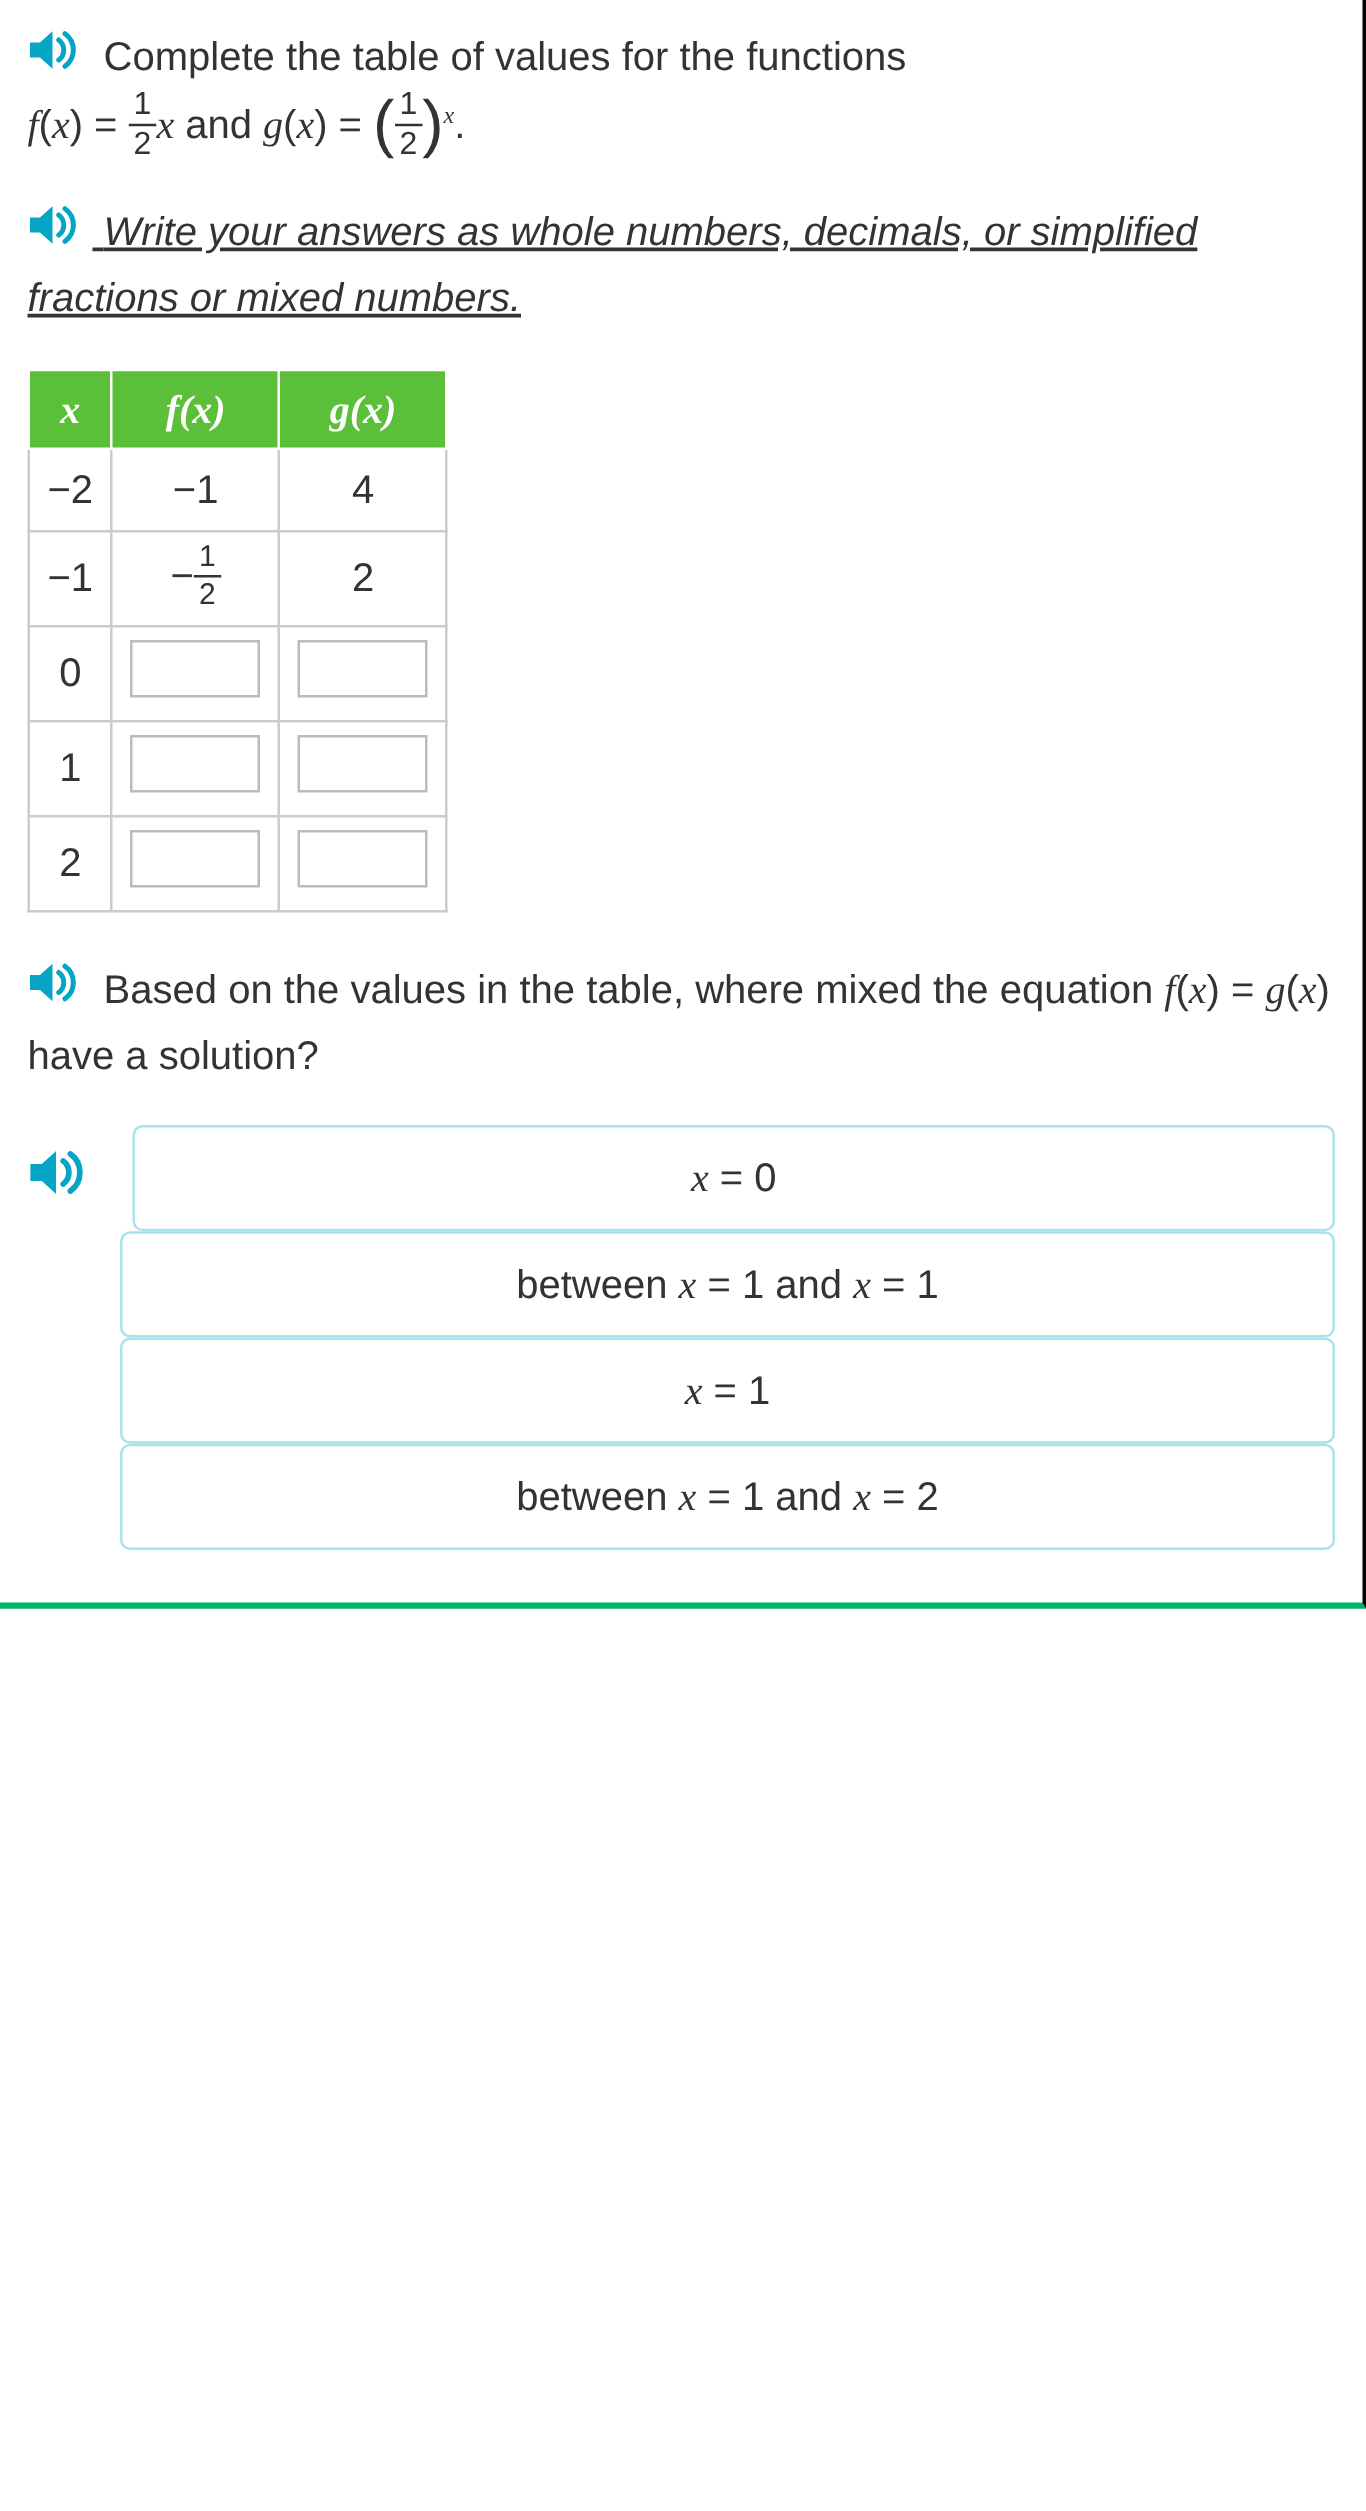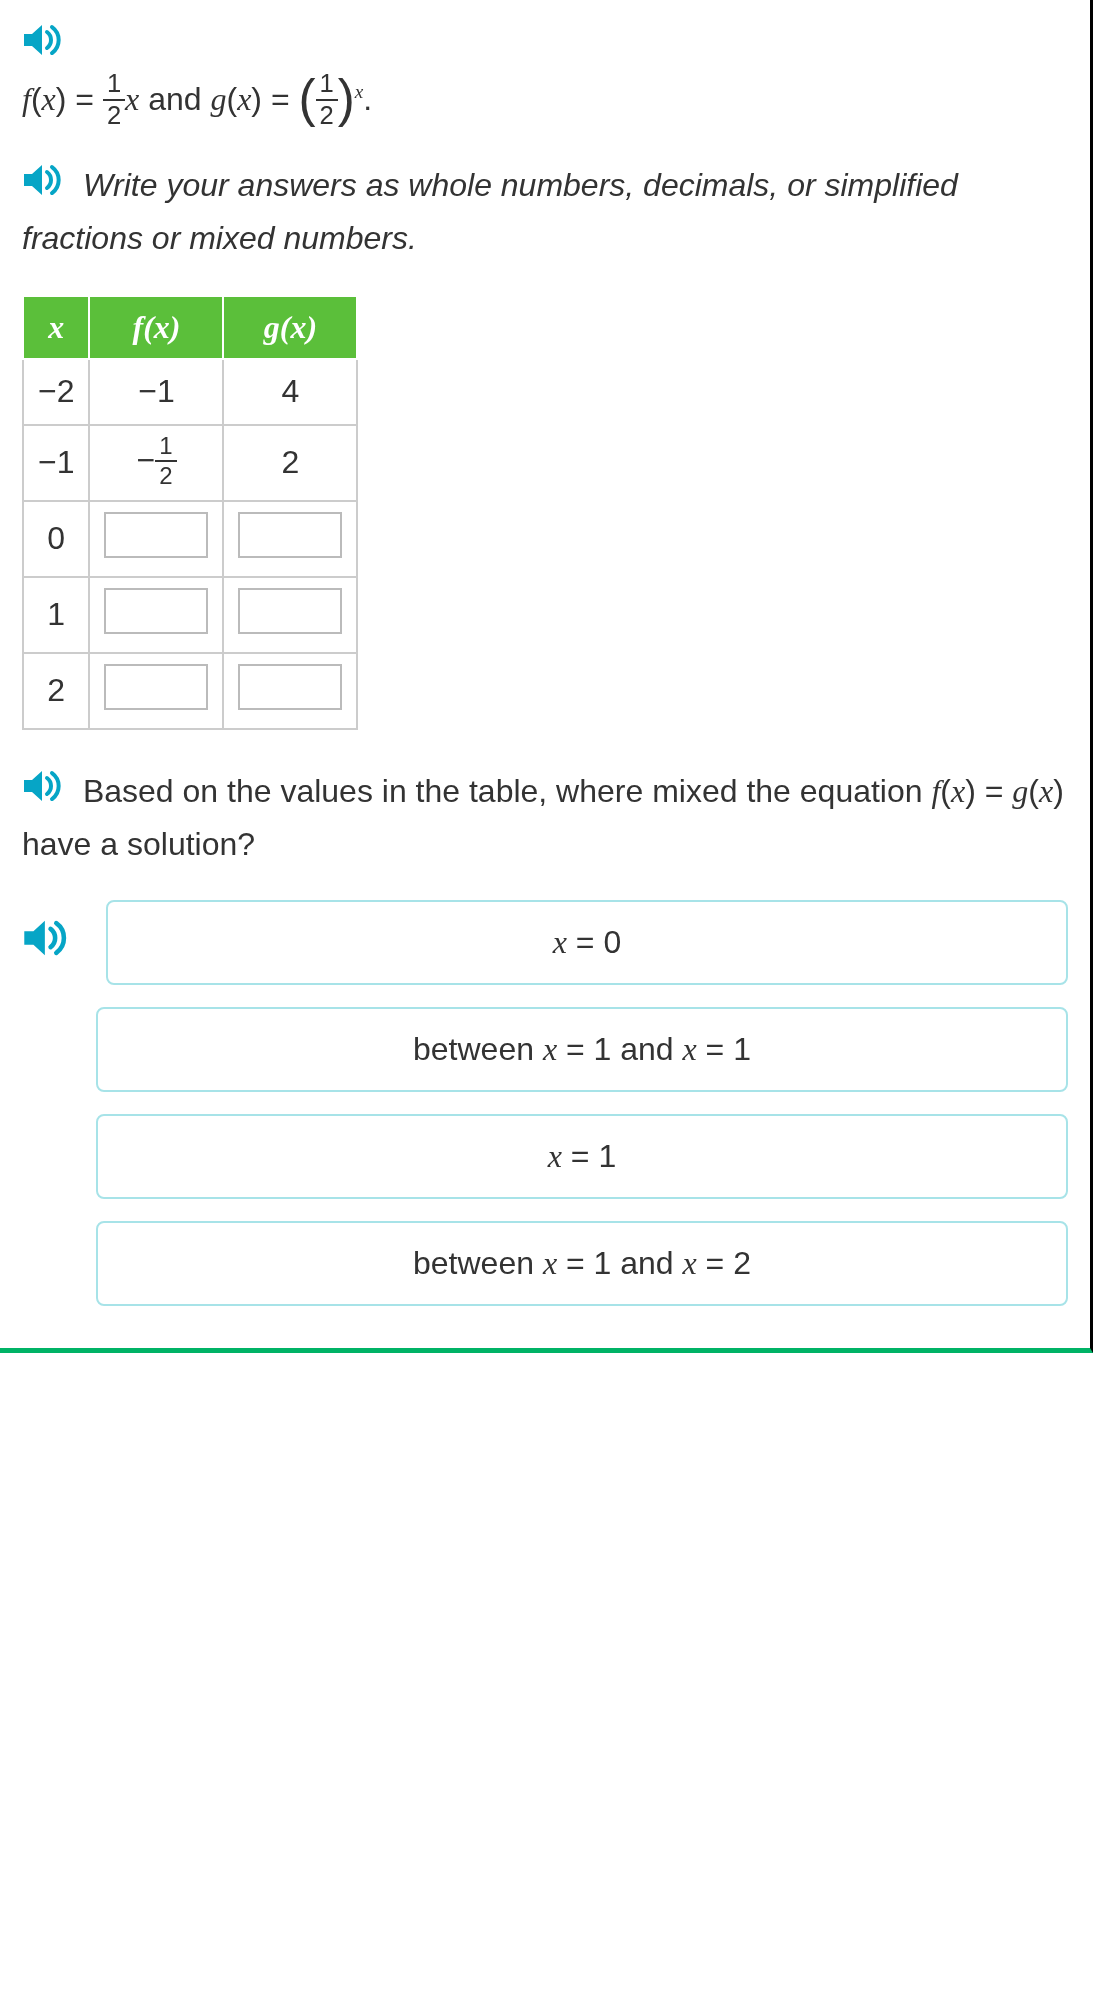--- a/index.html
+++ b/index.html
@@ -19,20 +19,21 @@
     vertical-align: middle;
     margin-right: 10px;
     cursor: pointer;
   }
   .prompt-block {
     line-height: 1.6;
     margin-bottom: 30px;
   }
   .prompt-block.italic {
     font-style: italic;
+    text-decoration: underline;
   }
   .math-it { font-style: italic; font-family: Georgia, 'Times New Roman', serif; }
   .frac {
     display: inline-block;
     vertical-align: middle;
     text-align: center;
     font-size: 0.8em;
     line-height: 1;
     position: relative;
     top: -2px;
@@ -79,21 +80,20 @@
     width: 104px;
     height: 46px;
     border: 2px solid #bbb;
     background: #fff;
   }
   
   .answer-row {
     display: flex;
     align-items: center;
     gap: 18px;
-    margin-bottom: 22px;
   }
   .answer-row .spacer {
     width: 56px;
     flex: 0 0 56px;
   }
   .answer-btn {
     flex: 1;
     border: 2px solid #a7e3e8;
     border-radius: 8px;
     padding: 22px 10px;
@@ -110,21 +110,21 @@
 <body>
 
 <div class="prompt-block">
   <span class="speaker-icon">
     <svg width="42" height="36" viewBox="0 0 42 36">
       <polygon points="2,12 10,12 20,3 20,33 10,24 2,24" fill="#06a5c6"></polygon>
       <path d="M25 10 A 10 10 0 0 1 25 26" stroke="#06a5c6" stroke-width="4" fill="none" stroke-linecap="round"></path>
       <path d="M30 5 A 16 16 0 0 1 30 31" stroke="#06a5c6" stroke-width="4" fill="none" stroke-linecap="round"></path>
     </svg>
   </span>
-  <br>
+  <span>Complete the table of values for the functions</span><br>
   <span class="math-it">f</span><span>(</span><span class="math-it">x</span><span>)</span><span> = </span><span class="frac"><span class="num">1</span><span class="den">2</span></span><span class="math-it">x</span><span> and </span><span class="math-it">g</span><span>(</span><span class="math-it">x</span><span>)</span><span> = </span><span class="paren-frac">
       <span class="paren">(</span>
       <span class="frac">
         <span class="num">1</span>
         <span class="den">2</span>
       </span>
       <span class="paren">)</span>
     </span><span class="sup">x</span><span>.</span>
 </div>
 

